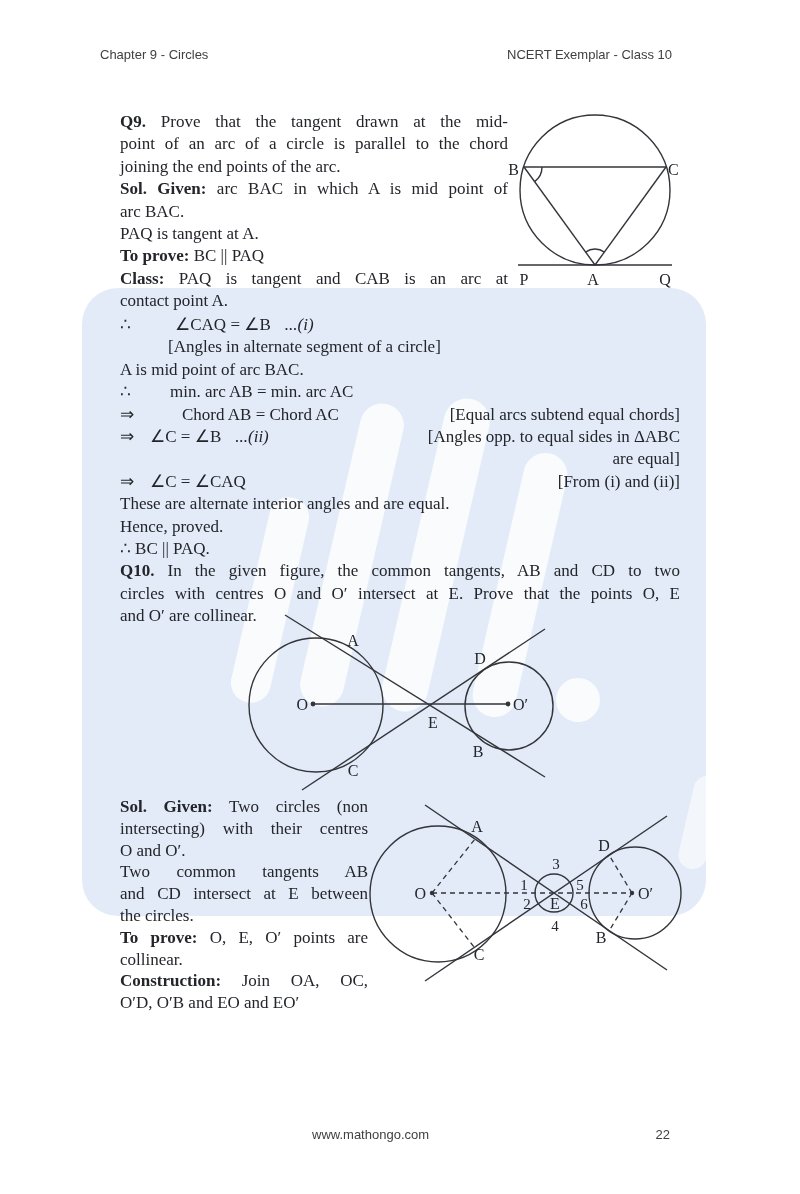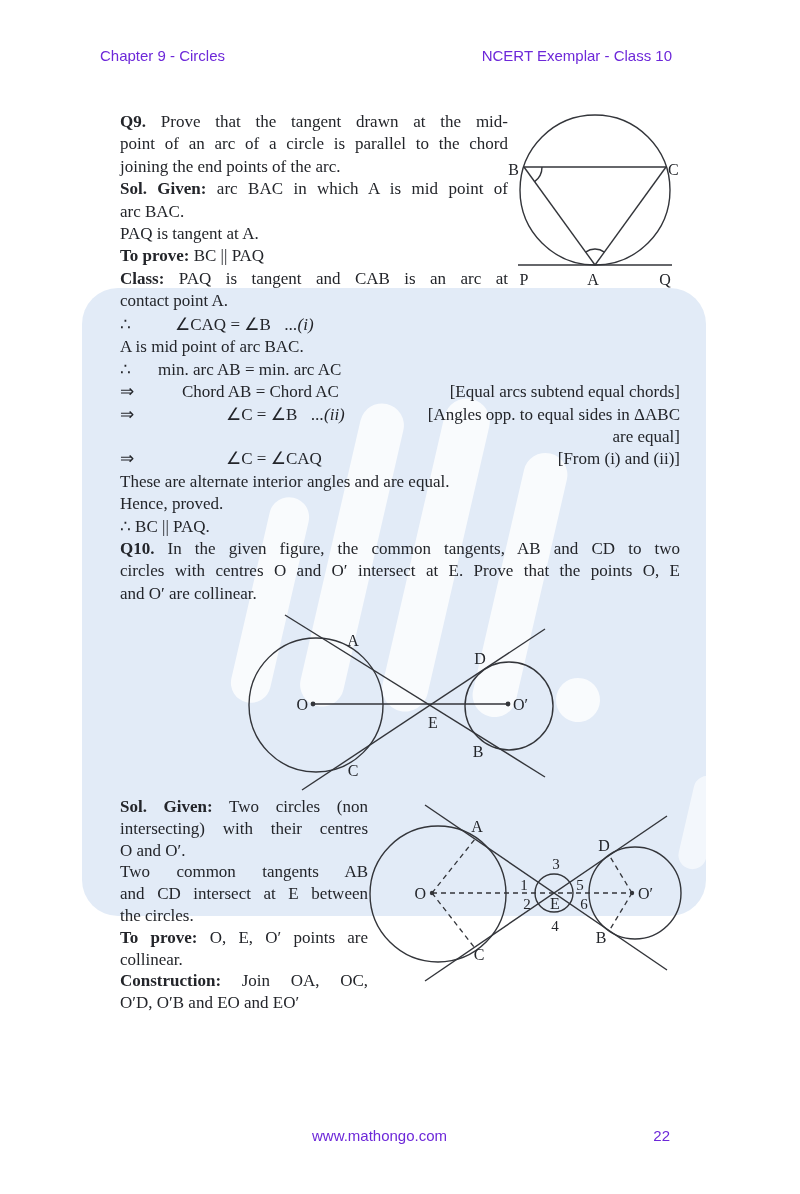--- a/index.html
+++ b/index.html
@@ -10,33 +10,33 @@
   .abs{position:absolute;}
   p{margin:0;}
   
   .band{position:absolute;left:82px;top:288px;width:624px;height:628px;
         background:#e2ebf7;border-radius:36px;}
   
   .wm{position:absolute;background:rgba(255,255,255,0.78);border-radius:999px;
       transform:rotate(13deg);}
   .wm2{background:rgba(255,255,255,0.6);}
   
-  .hf{font-family:"Liberation Sans",sans-serif;font-size:15px;color:#6d28d9;}
+  .hf{font-family:"Liberation Sans",sans-serif;font-size:13px;color:#404040;}
   
   .tblock{font-size:17px;line-height:22.4px;}
   .sol{font-size:17px;line-height:21.8px;}
   .j{text-align:justify;text-align-last:justify;}
   b{font-weight:bold;}
   .row{display:flex;align-items:baseline;}
   .sym{width:30px;flex:none;}
   .note{margin-left:14px;font-style:italic;}
   .rt{margin-left:auto;text-align:right;}
   .ronly{text-align:right;}
   .ind{padding-left:48px;}
-  .ml8{margin-left:8px;} .ml32{margin-left:32px;} .ml44{margin-left:25px;} .ml76{margin-left:76px;}
+  .ml8{margin-left:20px;} .ml32{margin-left:32px;} .ml44{margin-left:25px;} .ml76{}
   svg{overflow:visible;}
   svg .geo{fill:none;stroke:#33353a;stroke-width:1.4;}
   svg .dash{fill:none;stroke:#33353a;stroke-width:1.3;stroke-dasharray:5 4;}
   svg text{font-family:"Liberation Serif",serif;font-size:16px;fill:#23252a;}
   svg .num{font-size:15px;}
   svg .dot{fill:#33353a;stroke:none;}
 </style>
 </head>
 <body>
 
@@ -81,20 +81,21 @@
   <text x="88" y="182" text-anchor="middle">A</text>
   <text x="160" y="182" text-anchor="middle">Q</text>
 </svg>
 
 <div class="abs tblock" style="left:120px;top:314px;width:560px;">
   <div class="row">
     <span class="sym">∴</span>
     <span class="ml44">∠CAQ = ∠B</span>
     <span class="note">...(i)</span>
   </div>
+  <p class="ind">[Angles in alternate segment of a circle]</p>
   <p>A is mid point of arc BAC.</p>
   <div class="row">
     <span class="sym">∴</span>
     <span class="ml8">min. arc AB = min. arc AC</span>
   </div>
   <div class="row">
     <span class="sym">⇒</span>
     <span class="ml32">Chord AB = Chord AC</span>
     <span class="rt">[Equal arcs subtend equal chords]</span>
   </div>

